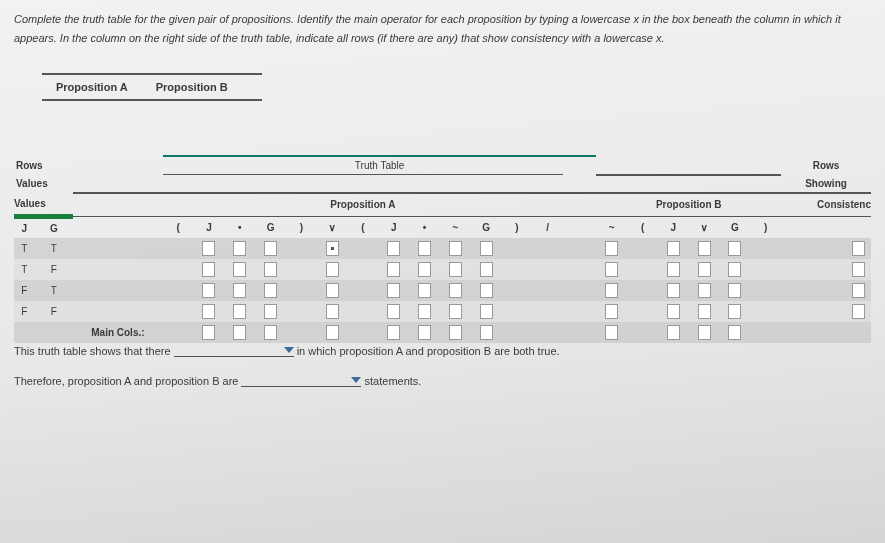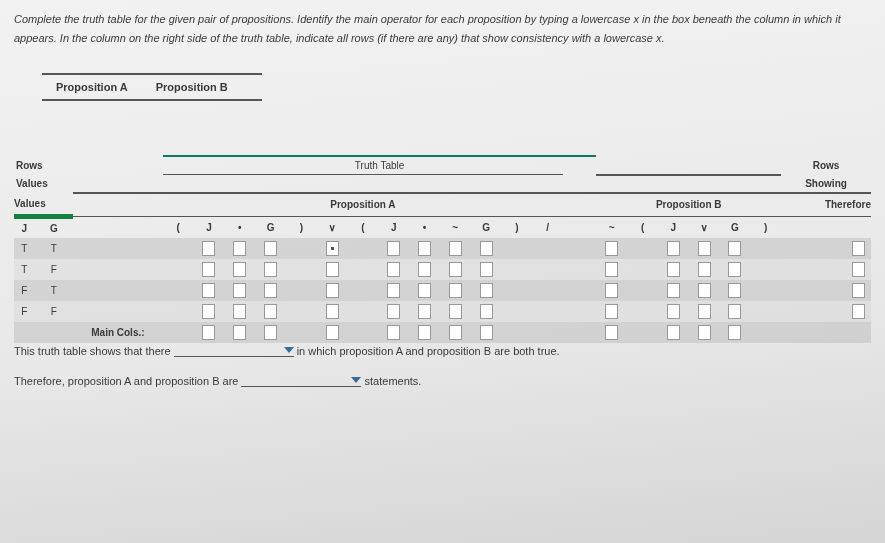--- a/index.html
+++ b/index.html
@@ -91,21 +91,21 @@
           <td></td>
   <td colspan="6" style="border-top:2px solid #555"></td>
   <td style="text-align:center;font-weight:bold">Showing</td>
 </tr>
 <tr class="sect-head">
   <td colspan="2" class="given" style="border-top:none;border-bottom:5px solid #15803d">Values</td>
   <td style="border-bottom:1px solid #555"></td>
   <td colspan="13" style="border-bottom:1px solid #555">Proposition A</td>
   <td style="border-bottom:1px solid #555"></td>
   <td colspan="6" style="border-bottom:1px solid #555">Proposition B</td>
-  <td style="text-align:right;font-weight:bold;border-bottom:1px solid #555">Therefore</td>
+  <td style="text-align:right;font-weight:bold;border-bottom:1px solid #555">Consistenc</td>
 </tr>
 <tr class="sym-row">
   <td>J</td>
   <td>G</td>
   <td></td>
   <td>(</td>
   <td>J</td>
   <td>•</td>
   <td>G</td>
   <td>)</td>

